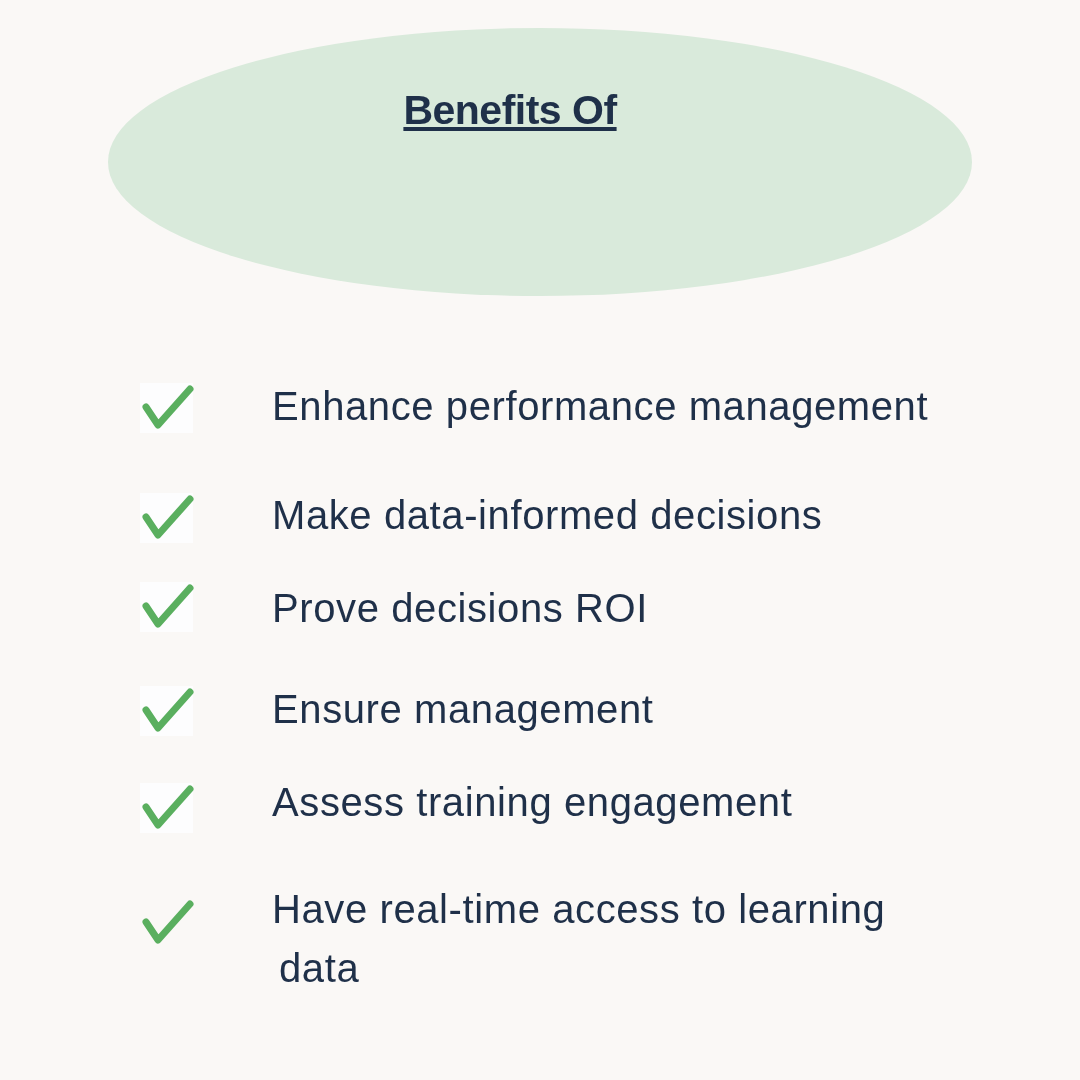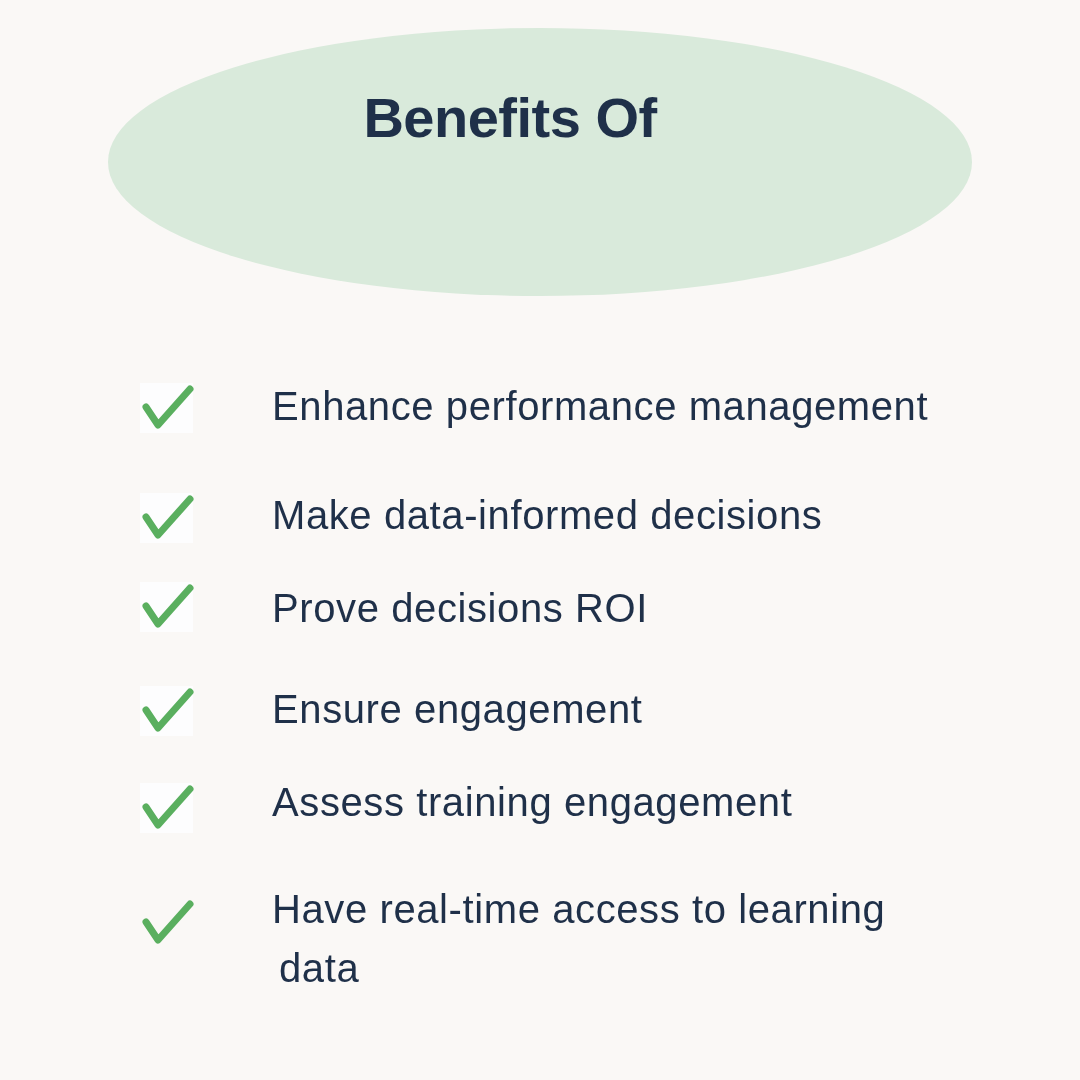--- a/index.html
+++ b/index.html
@@ -1,18 +1,18 @@
 <!DOCTYPE html>
 <html><head>
 <meta charset="utf-8">
 <style>
   html, body { margin:0; padding:0; }
   body { width:1080px; height:1080px; background:#faf8f6; position:relative; overflow:hidden; font-family:"Liberation Sans", sans-serif; }
   .oval { position:absolute; left:108px; top:28px; width:864px; height:268px; border-radius:50%; background:#d9eadb; }
-  .title { position:absolute; left:0; width:1080px; top:90px; text-align:center; color:#1f3049; font-weight:bold; font-size:56px; line-height:1.0; letter-spacing:-0.5px; }
+  .title { position:absolute; left:0; width:1080px; top:90px; text-align:center; color:#1f3049; font-weight:bold; font-size:41px; line-height:1.0; letter-spacing:-0.5px;text-decoration:underline; }
   .title .l1 { display:block; padding-right:60px; height:64px; }
   .title .l2 { display:block; padding-right:30px; margin-top:16px; }
   .item { position:absolute; left:140px; }
   .check { position:absolute; left:0; width:53px; height:50px; background:#fdfdfe; }
   .check.nobg { background:transparent; }
   .check svg { position:absolute; left:2px; top:2px; }
   .label { position:absolute; left:132px; color:#1f3049; font-size:40px; line-height:58px; white-space:nowrap; letter-spacing:0.6px; }
 </style>
 </head>
 <body>
@@ -49,21 +49,21 @@
     </div>
     <span class="label" style="top:-3px;">Prove decisions ROI</span>
   </div>
 
   <div class="item" style="top:686px;">
     <div class="check">
       <svg width="52" height="48" viewBox="0 0 52 48">
           <path d="M4 22 L16 40 L48 4" fill="none" stroke="#5aaf5f" stroke-width="7" stroke-linecap="round" stroke-linejoin="round"></path>
         </svg>
     </div>
-    <span class="label" style="top:-6px;">Ensure engagement</span>
+    <span class="label" style="top:-6px;">Ensure management</span>
   </div>
 
   <div class="item" style="top:783px;">
     <div class="check">
       <svg width="52" height="48" viewBox="0 0 52 48">
           <path d="M4 22 L16 40 L48 4" fill="none" stroke="#5aaf5f" stroke-width="7" stroke-linecap="round" stroke-linejoin="round"></path>
         </svg>
     </div>
     <span class="label" style="top:-10px;text-align:right;">Assess training engagement</span>
   </div>

